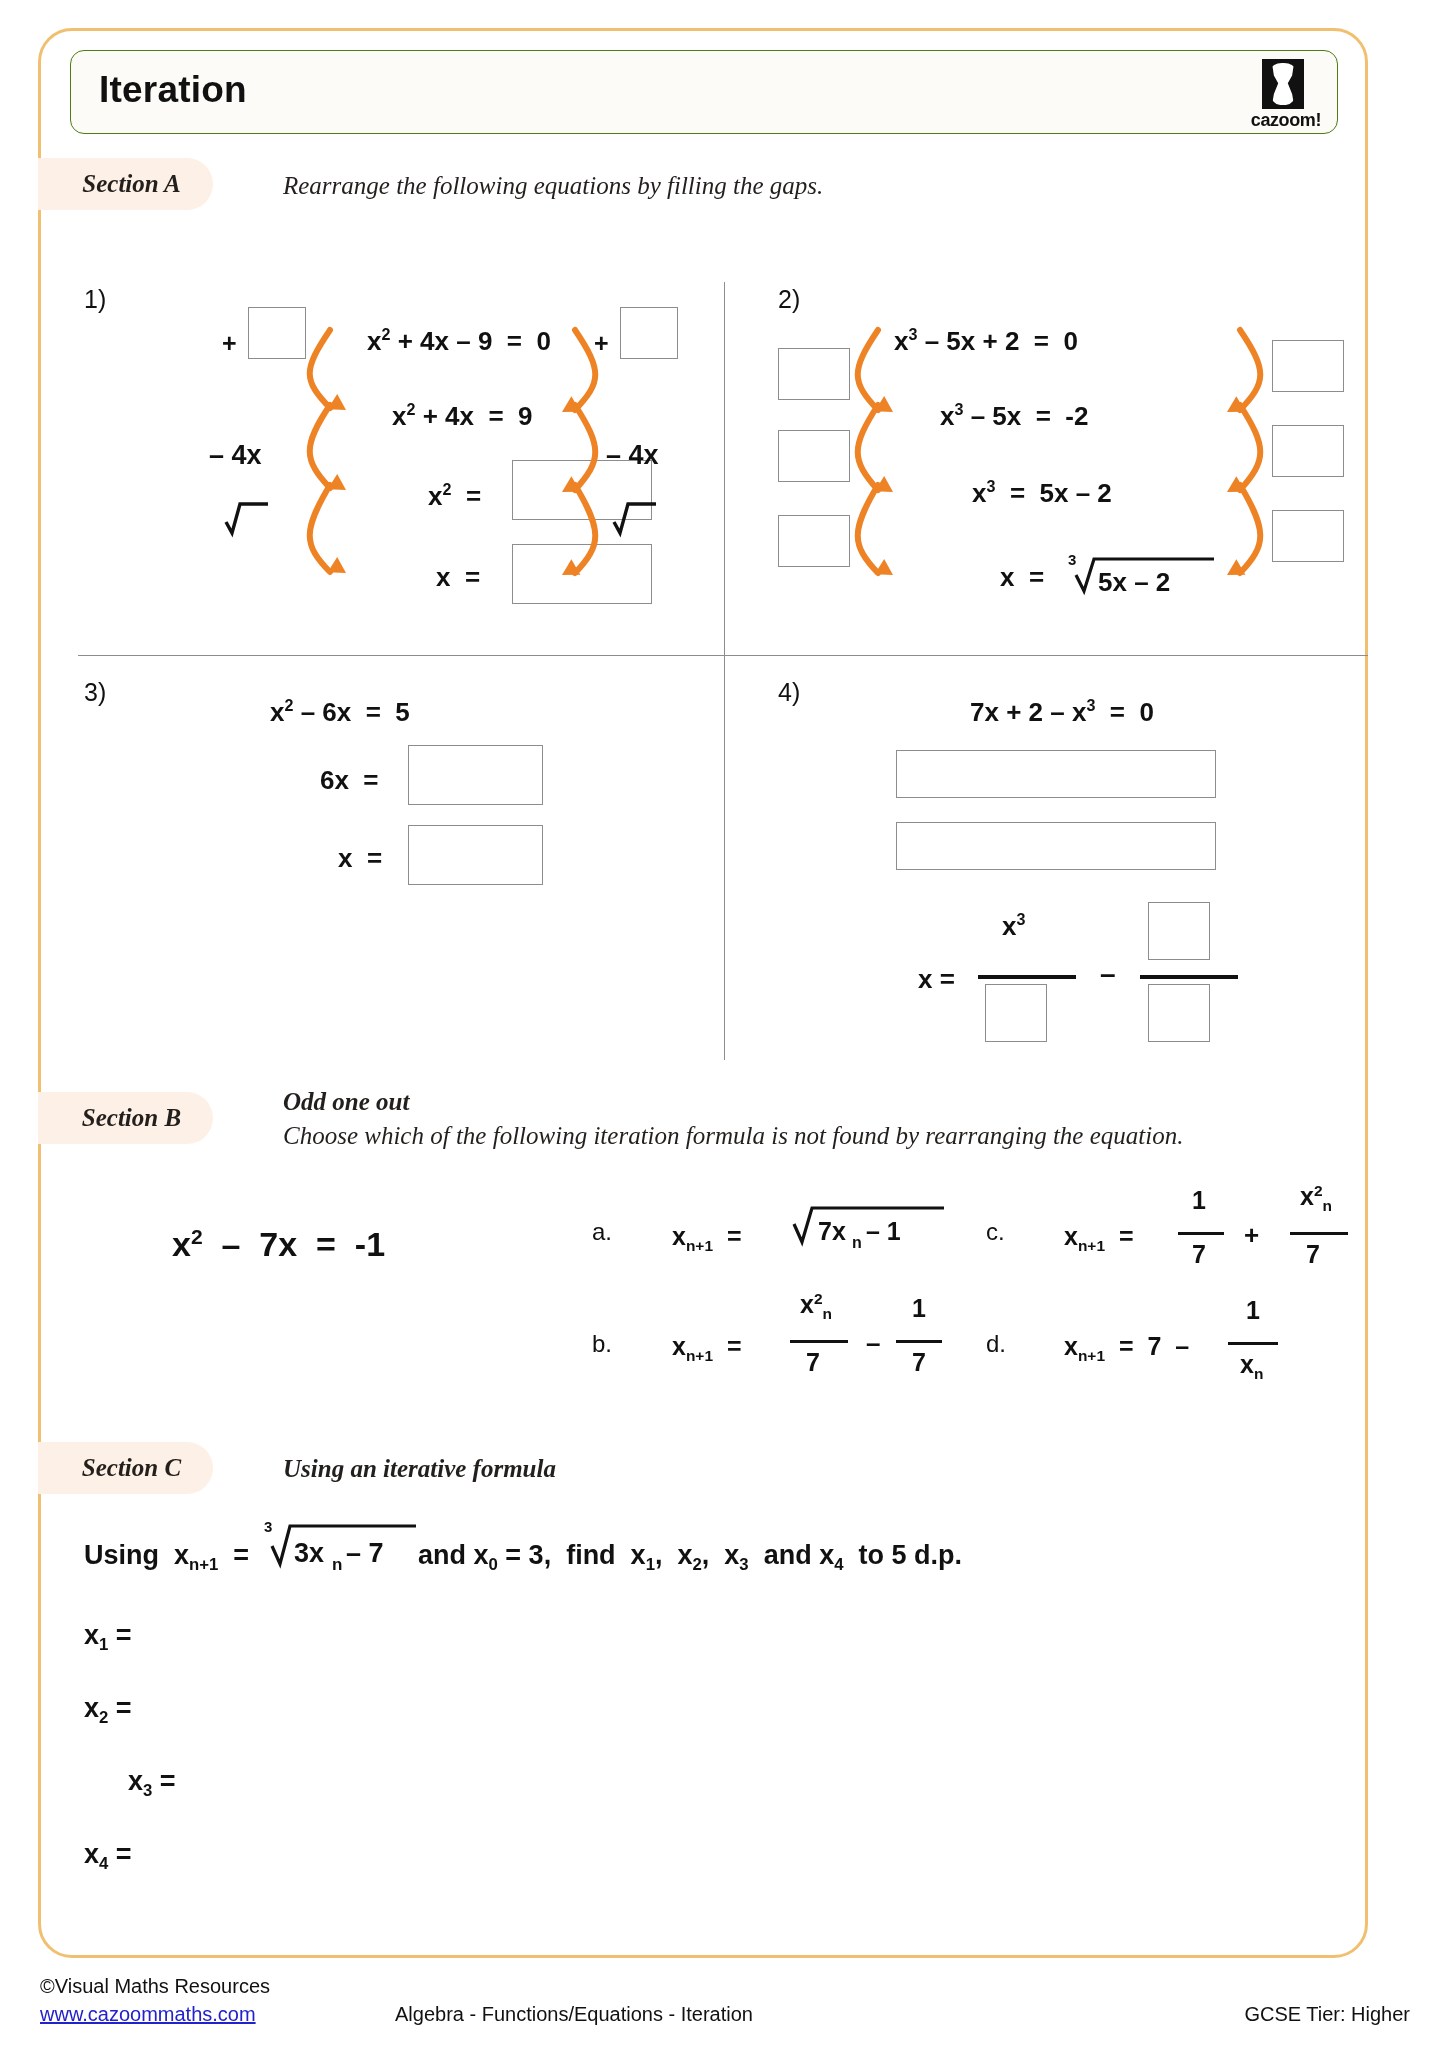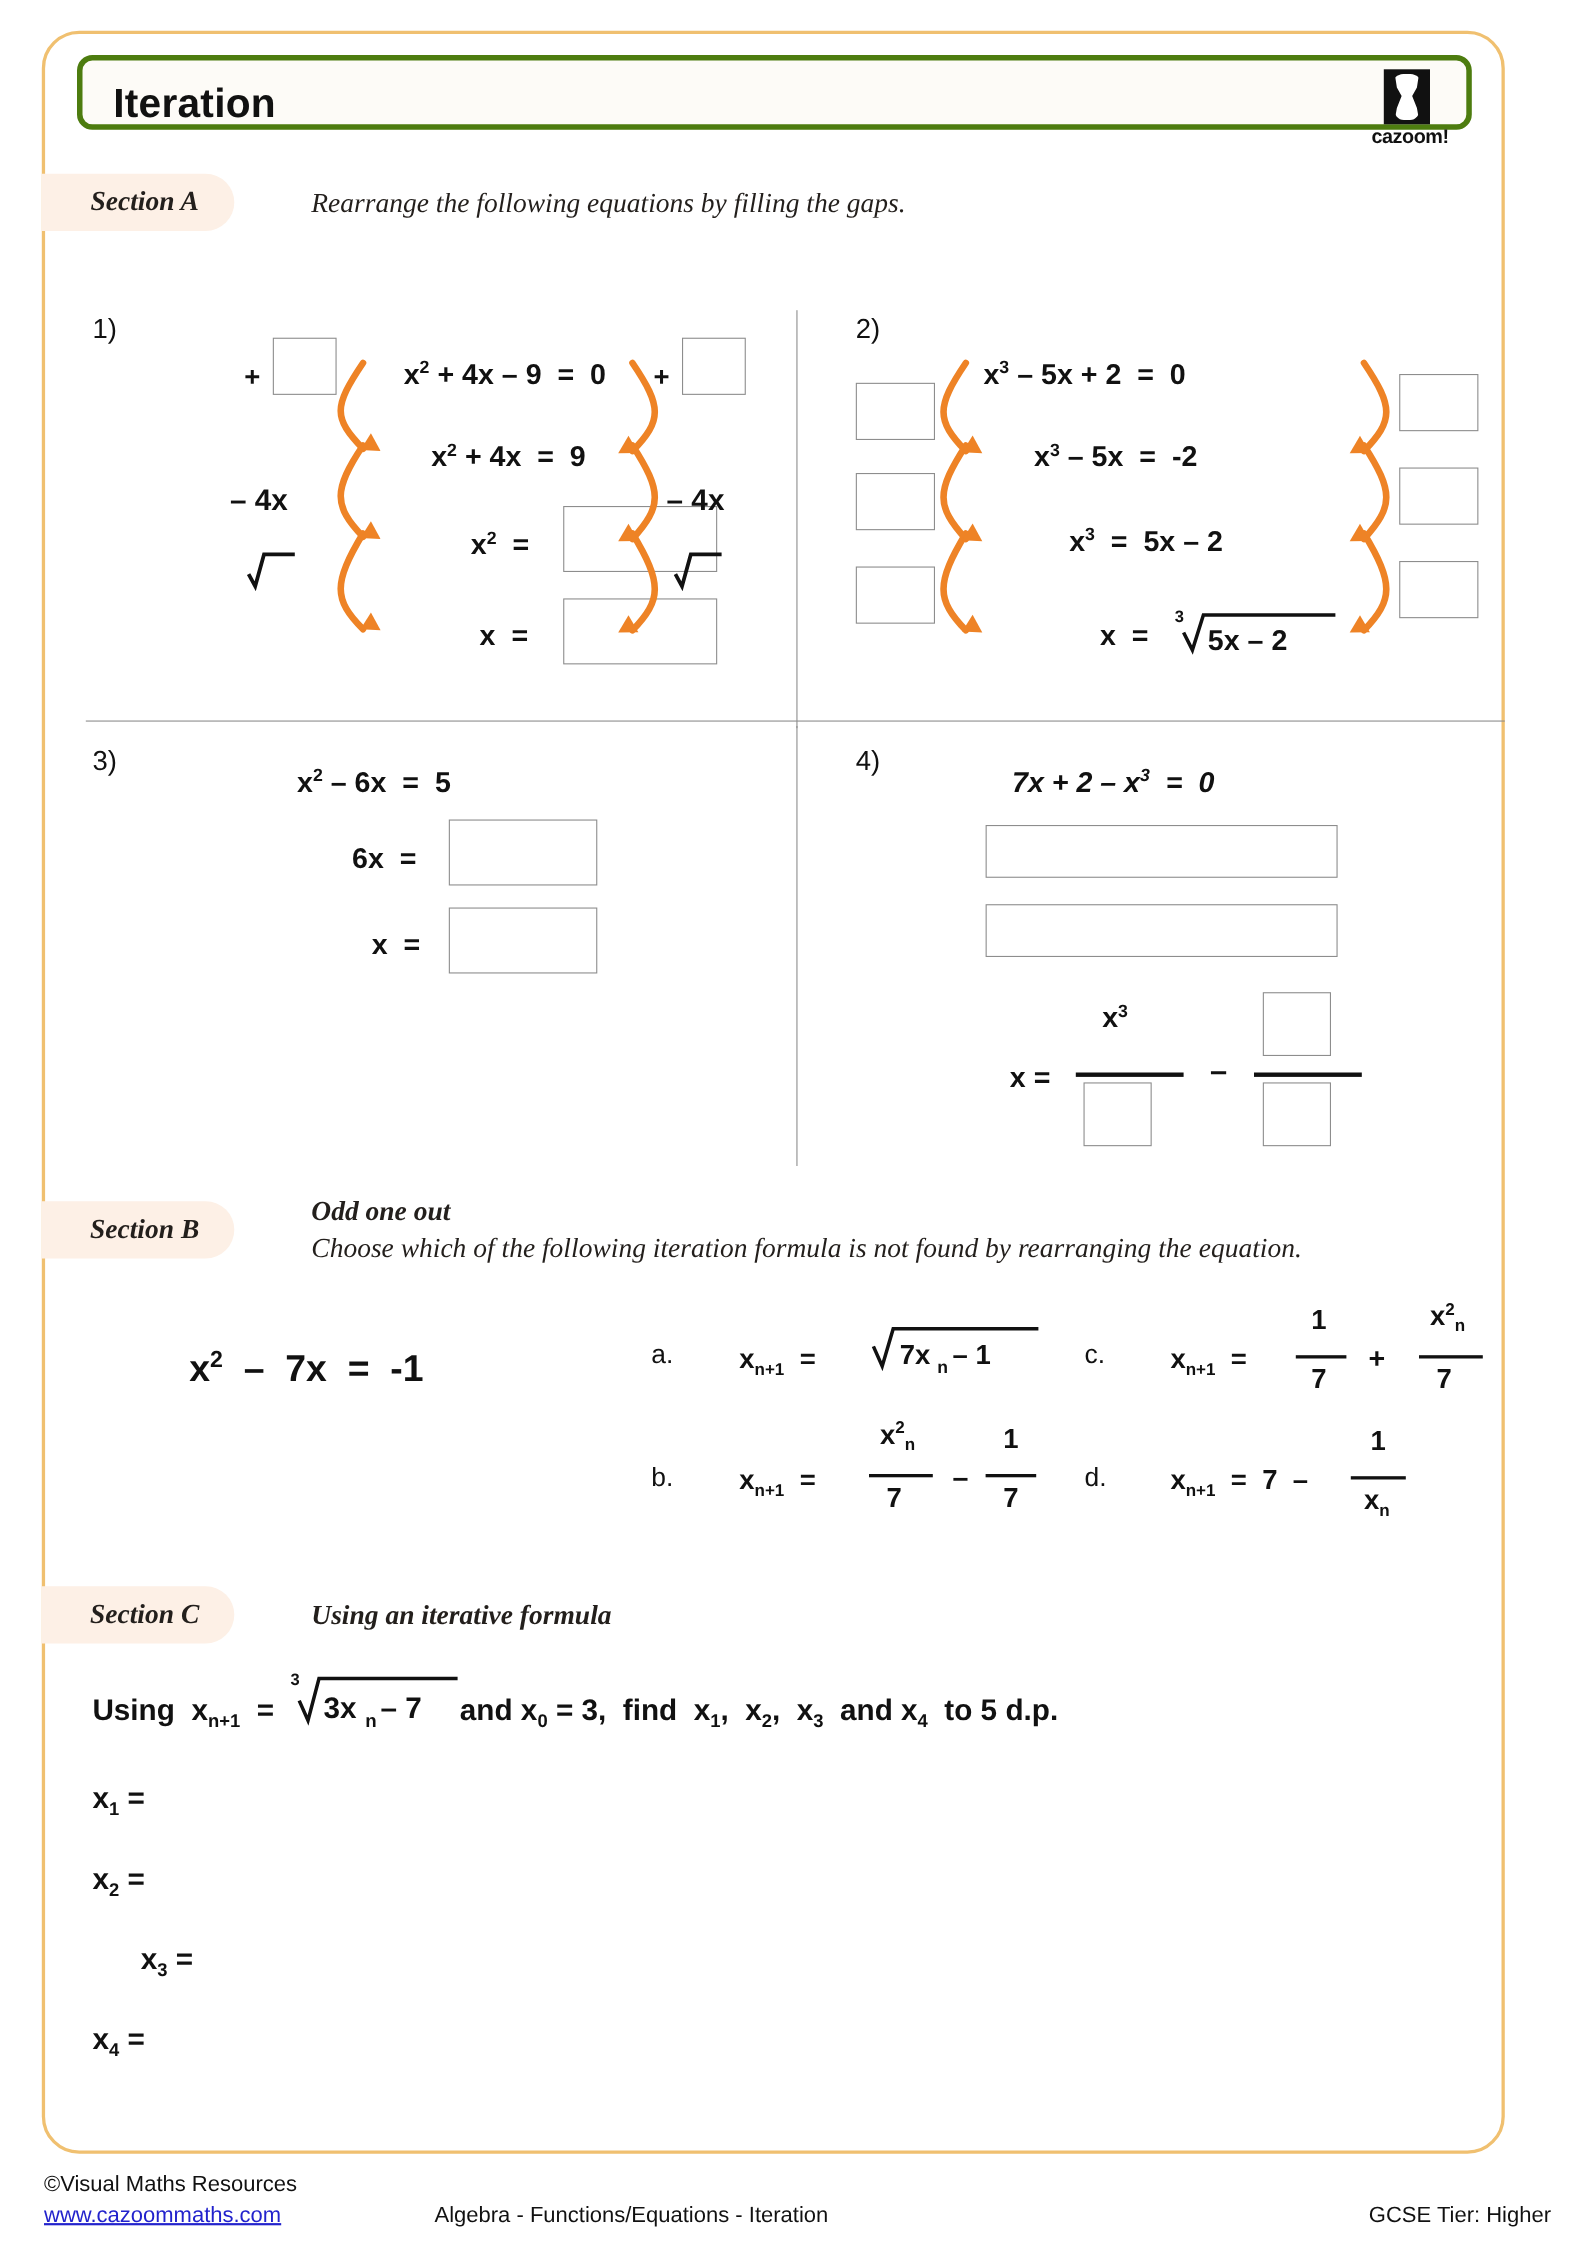--- a/index.html
+++ b/index.html
@@ -14,22 +14,22 @@
     position:absolute;
     left:38px;top:28px;
     width:1330px;height:1930px;
     border:3px solid #f0c070;
     border-radius:34px;
     box-sizing:border-box;
   }
   
   .title-bar{
     position:absolute;left:70px;top:50px;
-    width:1268px;height:68px;
-    border:5px solid #4d7c0f;
+    width:1268px;height:84px;
+    border:1px solid #4d7c0f;
     border-radius:14px;
     background:#fdfbf7;
     box-sizing:border-box;
   }
   .title-text{
     position:absolute;left:28px;top:18px;
     font-size:37px;font-weight:bold;color:#111;
     letter-spacing:.2px;
   }
   .logo{
@@ -233,21 +233,21 @@
 </svg>
 
 <div class="qnum" style="left:84px;top:678px;">3)</div>
 <div class="m" style="left:270px;top:696px;font-size:26px;text-align:center;">x<sup>2</sup> – 6x&nbsp; =&nbsp; 5</div>
 <div class="m" style="left:320px;top:765px;font-size:26px;">6x&nbsp; =</div>
 <div class="box" style="left:408px;top:745px;width:135px;height:60px;"></div>
 <div class="m" style="left:338px;top:843px;font-size:26px;">x&nbsp; =</div>
 <div class="box" style="left:408px;top:825px;width:135px;height:60px;"></div>
 
 <div class="qnum" style="left:778px;top:678px;">4)</div>
-<div class="m" style="left:920px;top:696px;font-size:26px;font-style:italic;">7x + 2 – x<sup>3</sup>&nbsp; =&nbsp; 0</div>
+<div class="m" style="left:970px;top:696px;font-size:26px;">7x + 2 – x<sup>3</sup>&nbsp; =&nbsp; 0</div>
 <div class="box" style="left:896px;top:750px;width:320px;height:48px;"></div>
 <div class="box" style="left:896px;top:822px;width:320px;height:48px;"></div>
 
 <div class="m" style="left:918px;top:964px;font-size:26px;">x =</div>
 <div class="m" style="left:1002px;top:910px;font-size:26px;">x<sup>3</sup></div>
 <div class="fbar" style="left:978px;top:975px;width:98px;"></div>
 <div class="box" style="left:985px;top:984px;width:62px;height:58px;"></div>
 <div class="m" style="left:1100px;top:958px;font-size:28px;">–</div>
 <div class="box" style="left:1148px;top:902px;width:62px;height:58px;"></div>
 <div class="fbar" style="left:1140px;top:975px;width:98px;"></div>

